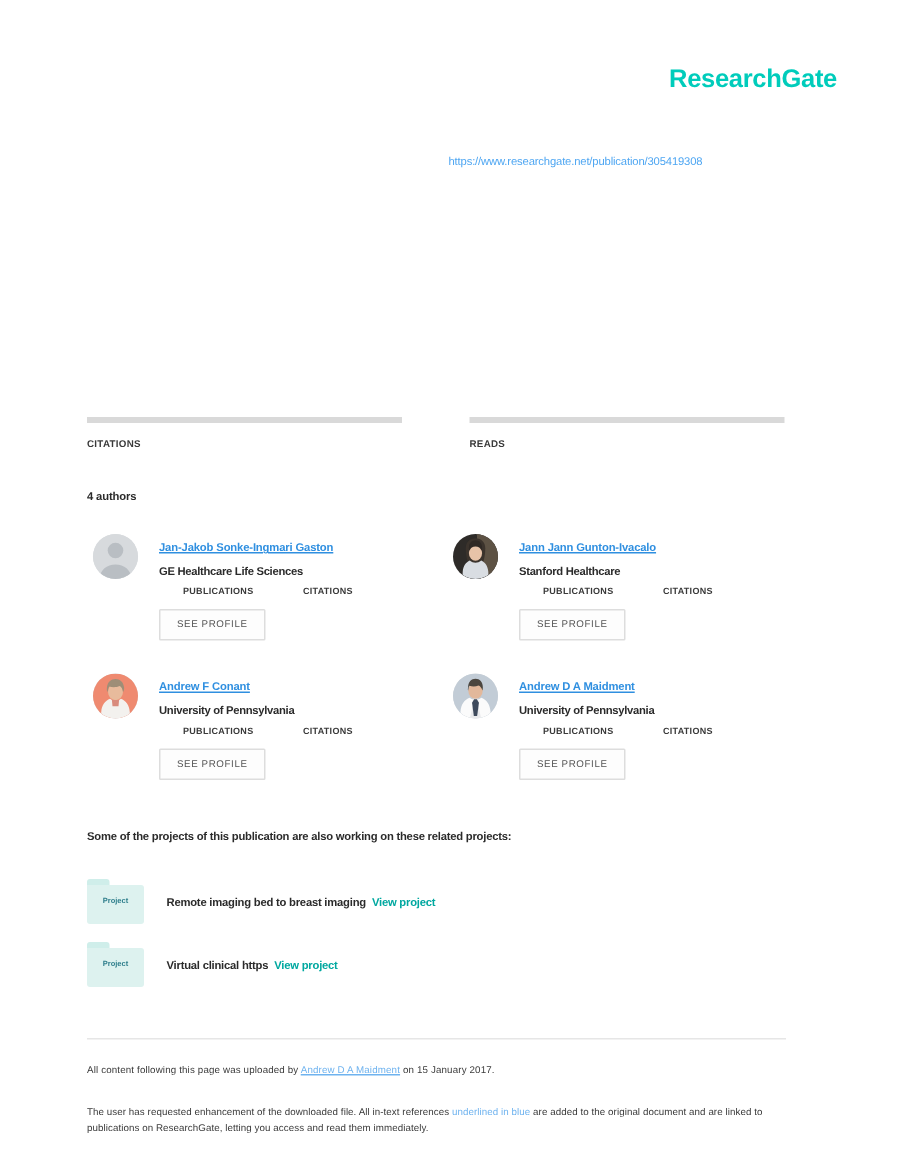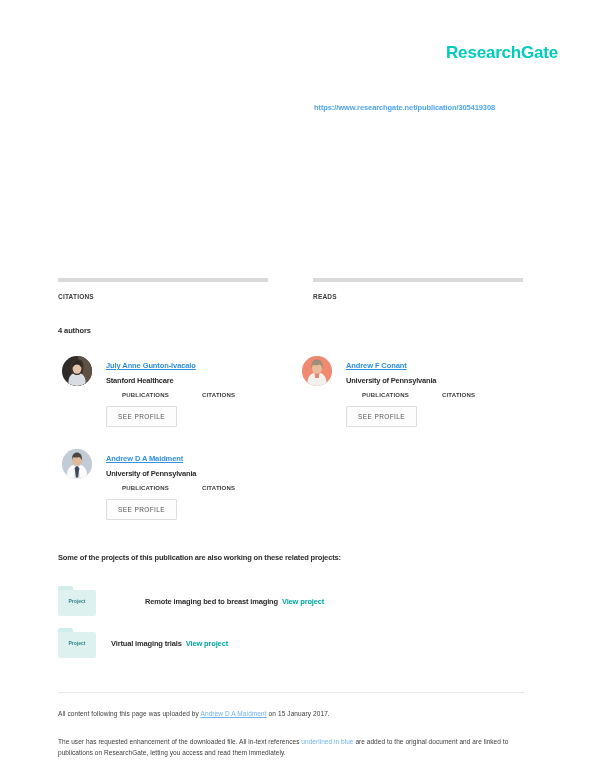--- a/index.html
+++ b/index.html
@@ -31,24 +31,24 @@
     font-size: 17px;
     font-weight: bold;
     letter-spacing: -0.2px;
     color: #00ccbb;
     line-height: 1;
   }
   .rg-logo .gate { color: #00ccbb; }
 
   .pub-url {
     position: absolute;
-    left: 314px;
+    left: 299px;
     top: 103px;
     font-size: 7.5px;
-    font-weight: bold;
+    font-weight: normal;
     color: #4ea6f2;
     letter-spacing: -0.1px;
     white-space: nowrap;
     text-decoration: none;
   }
 
   
   .meta-block {
     position: absolute;
     left: 58px;
@@ -191,21 +191,21 @@
     color: #2b2b2b;
     letter-spacing: -0.15px;
     filter: blur(0.35px);
   }
   .project-row {
     position: absolute;
     left: 58px;
     display: flex;
     align-items: center;
   }
-  .project-row.r1 { top: 586px; gap: 34px; }
+  .project-row.r1 { top: 586px; }
   .project-row.r2 { top: 628px; }
 
   .project-icon {
     width: 38px;
     height: 30px;
     position: relative;
     flex: none;
   }
   .project-icon .tab {
     position: absolute;
@@ -297,35 +297,53 @@
       <div class="stat-rule"></div>
       <div class="stat-value"></div>
       <div class="stat-label">READS</div>
     </div>
   </div>
 
   <div class="authors-count">4 authors</div>
 
   <div class="authors-grid">
 
+    <div class="author">
+      <div class="avatar" style="background:#d7dadd">
+        <svg width="30" height="30" viewBox="0 0 30 30" aria-hidden="true">
+          <rect width="30" height="30" fill="#d7dadd"></rect>
+          <circle cx="15" cy="11" r="5.2" fill="#b9bec3"></circle>
+          <path d="M4.5 30c0-6 4.8-9.6 10.5-9.6S25.5 24 25.5 30z" fill="#b9bec3"></path>
+        </svg>
+      </div>
+      <div class="author-body">
+        <a class="author-name" href="#">Jan-Jakob Sonke-Ingmari Gaston</a>
+        <div class="author-affil">GE Healthcare Life Sciences</div>
+        <div class="author-stats">
+          <span class="astat-label">PUBLICATIONS</span>
+          <span class="astat-label">CITATIONS</span>
+        </div>
+        <div class="see-profile">SEE PROFILE</div>
+      </div>
+    </div>
 
     <div class="author">
       <div class="avatar">
         <svg width="30" height="30" viewBox="0 0 30 30" aria-hidden="true">
           <rect width="30" height="30" fill="#2e2b28"></rect>
           <rect x="16" y="0" width="14" height="30" fill="#5d5244"></rect>
           <path d="M6 30c0-6.5 4-10 9-10s9 3.5 9 10z" fill="#1d1c1b"></path>
           <path d="M8.5 9.5c0-4 2.8-6.6 6.5-6.6s6.5 2.6 6.5 6.6c0 5.4-1.2 9-2.2 11.2H10.7C9.7 18.5 8.5 14.9 8.5 9.5z" fill="#3b332c"></path>
           <ellipse cx="15" cy="12.6" rx="4.4" ry="5.2" fill="#e7c3a8"></ellipse>
           <path d="M10.6 9.2c0-3.2 2-5 4.4-5s4.4 1.8 4.4 5c0 1-.2 1.7-.5 2-0.5-1.9-2-2.8-3.9-2.8s-3.4.9-3.9 2.8c-.3-.3-.5-1-.5-2z" fill="#2f2924"></path>
           <path d="M11.2 17.6c1.2 1 2.4 1.5 3.8 1.5s2.6-.5 3.8-1.5c2.6 1.1 4.4 3.7 4.7 7.2l.3 5.2H6.2l.3-5.2c.3-3.5 2.1-6.1 4.7-7.2z" fill="#d9dde2"></path>
         </svg>
       </div>
       <div class="author-body">
-        <a class="author-name" href="#">July Anne Gunton-Ivacalo</a>
+        <a class="author-name" href="#">Jann Jann Gunton-Ivacalo</a>
         <div class="author-affil">Stanford Healthcare</div>
         <div class="author-stats">
           <span class="astat-label">PUBLICATIONS</span>
           <span class="astat-label">CITATIONS</span>
         </div>
         <div class="see-profile">SEE PROFILE</div>
       </div>
     </div>
 
     <div class="author">
@@ -383,21 +401,21 @@
     </div>
     <div class="project-text"><span>Remote imaging bed to breast imaging</span><a class="view-project" href="#">View project</a></div>
   </div>
 
   <div class="project-row r2">
     <div class="project-icon">
       <div class="tab"></div>
       <div class="body"></div>
       <div class="word">Project</div>
     </div>
-    <div class="project-text"><span>Virtual imaging trials</span><a class="view-project" href="#">View project</a></div>
+    <div class="project-text"><span>Virtual clinical https</span><a class="view-project" href="#">View project</a></div>
   </div>
 
   <div class="footer-rule"></div>
 
   <div class="footer-line1"><span>All content following this page was uploaded by </span><a class="uploader" href="#">Andrew D A Maidment</a><span> on 15 January 2017.</span></div>
 
   <div class="footer-para"><span>The user has requested enhancement of the downloaded file. All in-text references </span><span class="blue-link">underlined in blue</span><span> are added to the original document and are linked to publications on ResearchGate, letting you access and read them immediately.</span></div>
 
 </div>
 

